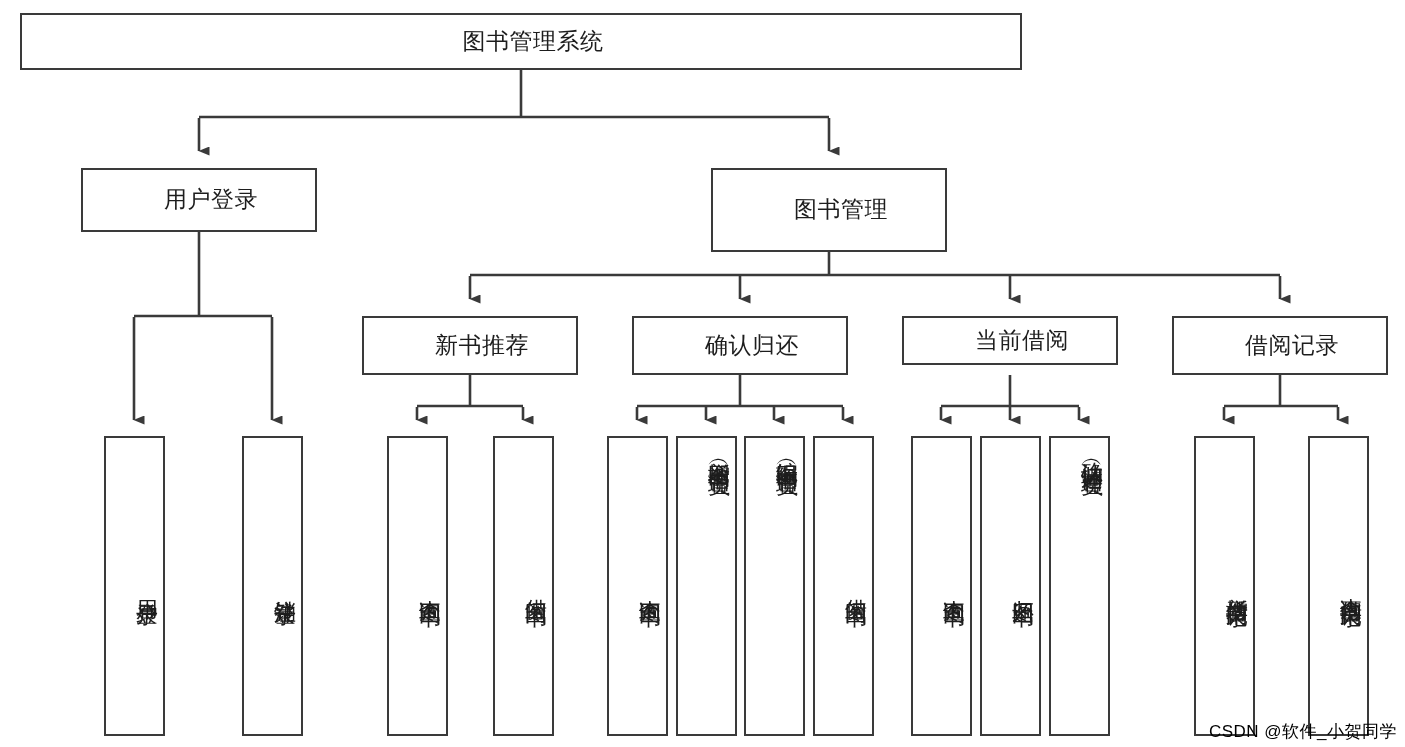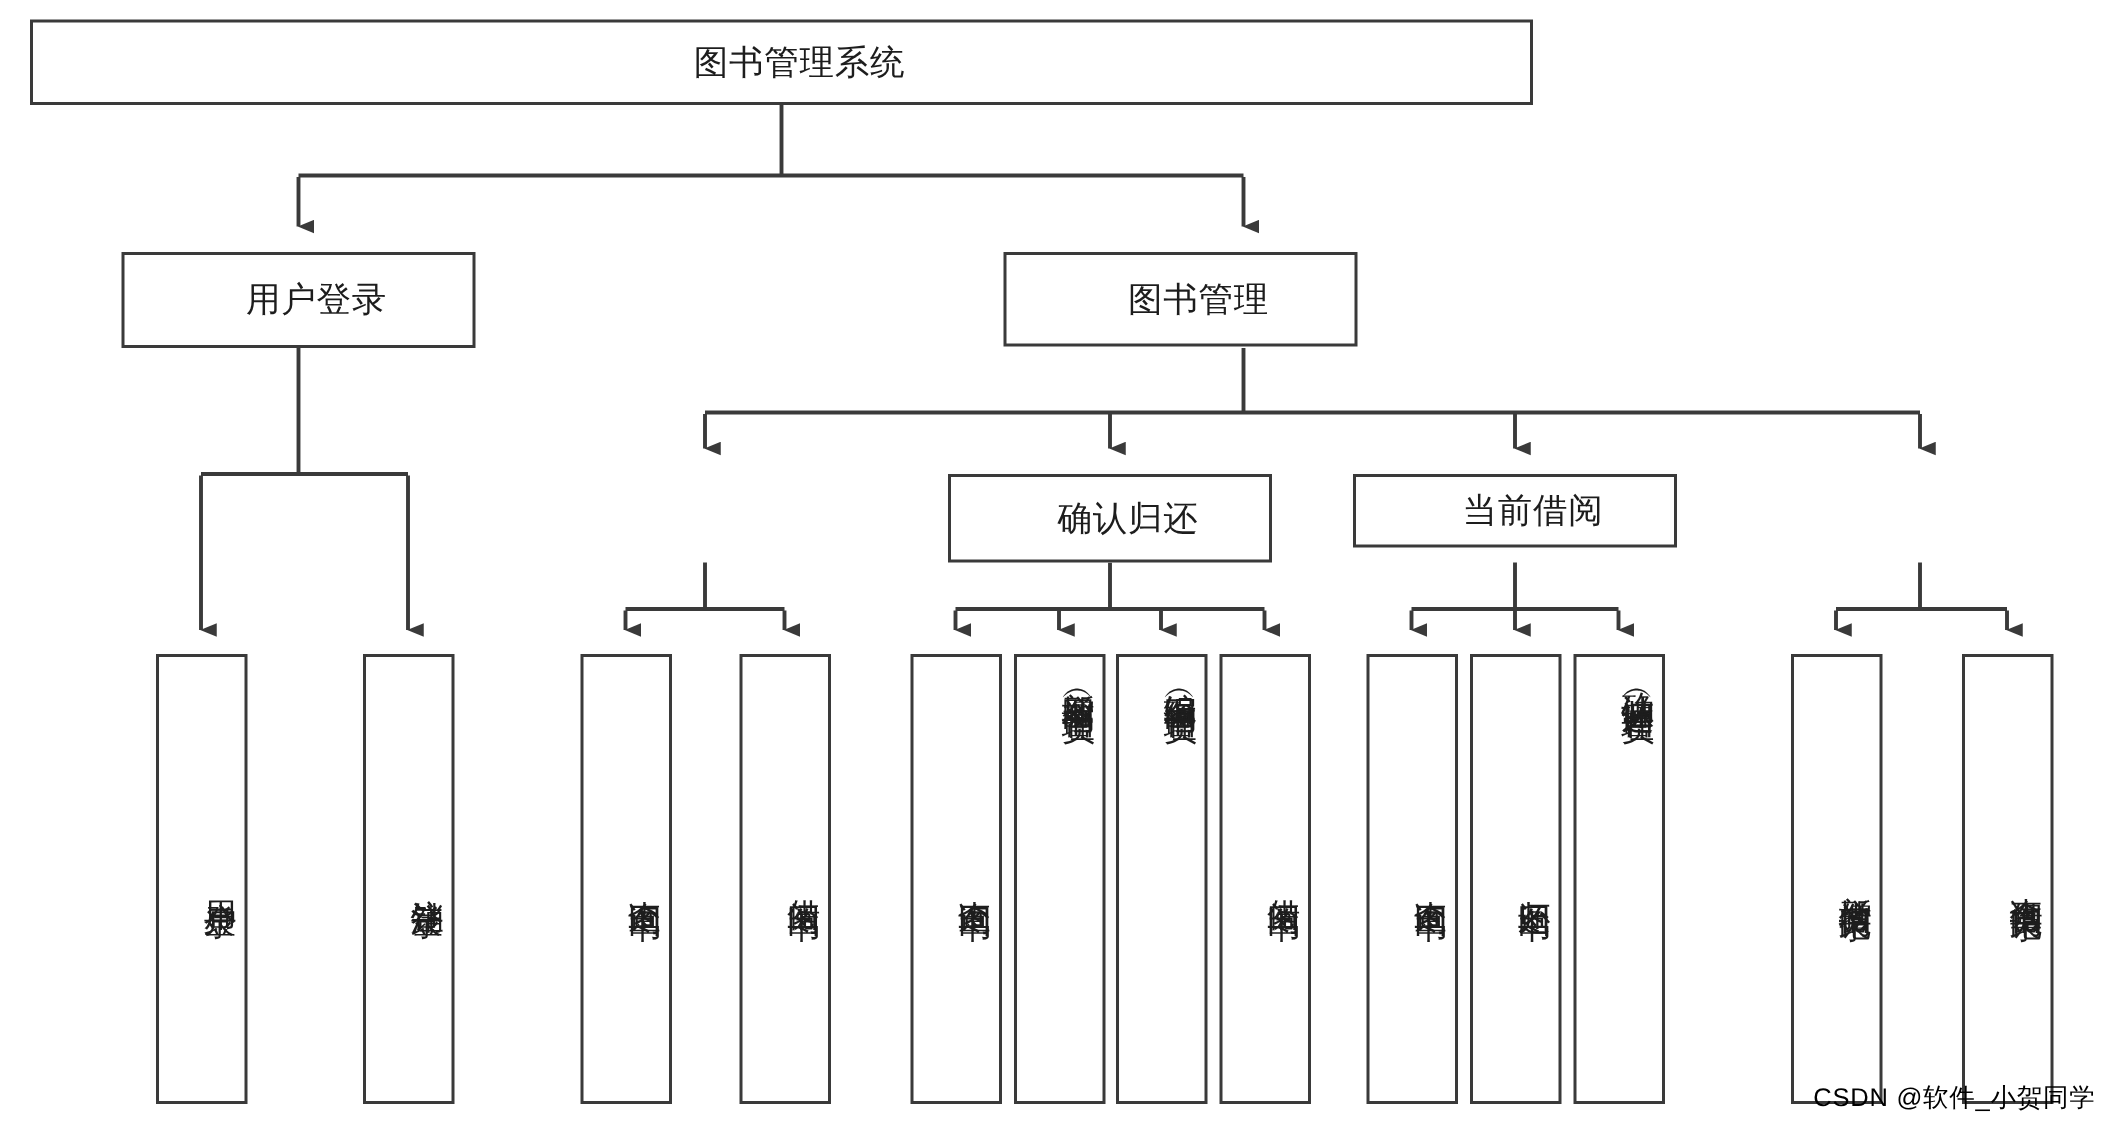--- a/index.html
+++ b/index.html
@@ -125,30 +125,36 @@
     </g>
   </svg>
 
   <div class="node-box" style="left:20px; top:13px; width:1002px; height:57px;">
     <span class="node-label">图书管理系统</span>
   </div>
 
   <div class="node-box" style="left:81px; top:168px; width:236px; height:64px;">
     <span class="node-label">用户登录</span>
   </div>
-  <div class="node-box" style="left:669px; top:168px; width:236px; height:63px;">
+  <div class="node-box" style="left:711px; top:168px; width:236px; height:84px;">
     <span class="node-label">图书管理</span>
   </div>
 
+  <div class="node-box" style="left:362px; top:316px; width:216px; height:59px;">
+    <span class="node-label">新书推荐</span>
+  </div>
   <div class="node-box" style="left:632px; top:316px; width:216px; height:59px;">
     <span class="node-label">确认归还</span>
   </div>
   <div class="node-box" style="left:902px; top:316px; width:216px; height:49px;">
     <span class="node-label">当前借阅</span>
   </div>
+  <div class="node-box" style="left:1172px; top:316px; width:216px; height:59px;">
+    <span class="node-label">借阅记录</span>
+  </div>
 
   <div class="node-box vertical center-v" style="left:104px; top:436px; width:61px; height:300px;">
     <span class="node-label">用户登录</span>
   </div>
   <div class="node-box vertical center-v" style="left:242px; top:436px; width:61px; height:300px;">
     <span class="node-label">注销登录</span>
   </div>
 
   <div class="node-box vertical center-v" style="left:387px; top:436px; width:61px; height:300px;">
     <span class="node-label">查询图书</span>

